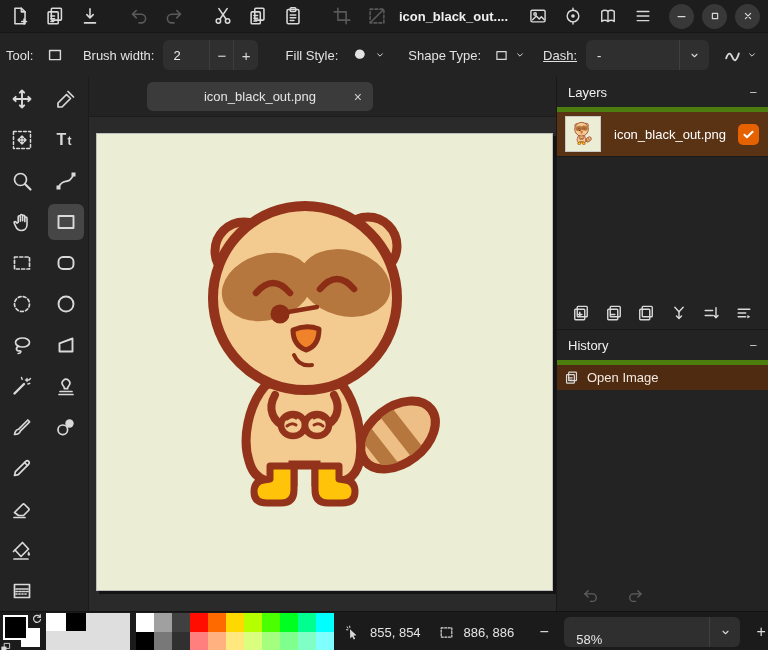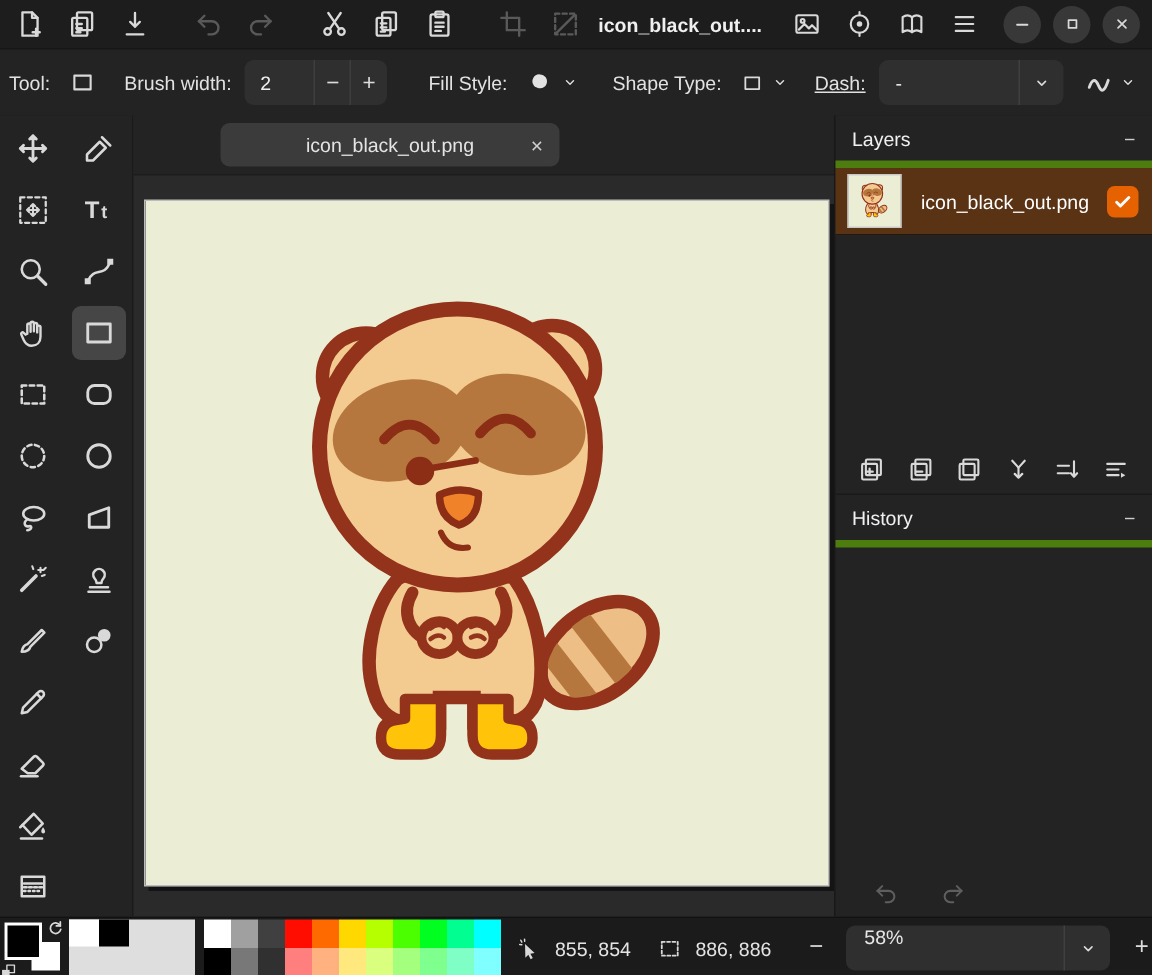--- a/index.html
+++ b/index.html
@@ -58,21 +58,21 @@
   .swapw{position:relative;width:46px;height:40px;flex:none;}
   .sec-swatch{position:absolute;left:21px;top:16px;width:19px;height:19px;background:#fff;}
   .pri-swatch{position:absolute;left:3px;top:3px;width:21px;height:21px;background:#000;border:2px solid #fff;}
   .swap-ic{position:absolute;right:2px;top:0px;}
   .reset-ic{position:absolute;left:0px;bottom:-1px;}
   .recent{width:84px;height:38px;background:#dedede;display:flex;flex-wrap:wrap;align-content:flex-start;flex:none;}
   .recent .sw{width:20px;height:18px;}
   .palette{display:grid;grid-template-rows:repeat(2,19px);grid-auto-flow:column;grid-auto-columns:18px;margin-left:6px;flex:none;}
   .palette .sw{width:18px;height:19px;}
   .stat{display:flex;align-items:center;gap:9px;white-space:nowrap;color:#e4e4e4;}
-  .zoombox{display:flex;align-items:flex-start;background:#2f2f2f;border-radius:6px;height:30px;width:176px;flex:none;}
+  .zoombox{display:flex;align-items:flex-end;background:#2f2f2f;border-radius:6px;height:30px;width:176px;flex:none;}
   .zoombox .cval{flex:1;padding-left:12px;}
   .zoombox .cchev{width:30px;height:30px;display:flex;align-items:center;justify-content:center;border-left:1px solid #404040;}
   .statbtn{width:24px;height:24px;display:flex;align-items:center;justify-content:center;color:#dcdcdc;font-size:16px;flex:none;}
 </style>
 </head>
 <body>
 
 <svg width="0" height="0" style="position:absolute" aria-hidden="true">
 <defs>
   <symbol id="i-new-image" viewBox="0 0 24 24">
@@ -651,20 +651,26 @@
         <div class="lbtn">
           <svg class="ic" width="20" height="20">
             <use href="#i-layer-properties"></use>
           </svg>
         </div>
       </div>
     <div class="phead">
       <span>History</span>
       <span class="collapse">−</span>
     </div>
+    <div class="hist-item" id="hist-item" style="background: rgb(79, 43, 17);">
+      <svg class="ic" width="17" height="17">
+          <use href="#i-history-item"></use>
+        </svg>
+      <span>Open Image</span>
+    </div>
     <div class="spacer-flex"></div>
     <div class="undoredo">
       <div class="ibtn">
           <svg class="ic" width="19" height="19">
             <use href="#i-undo"></use>
           </svg>
         </div>
       <div class="ibtn">
           <svg class="ic" width="19" height="19">
             <use href="#i-redo"></use>

